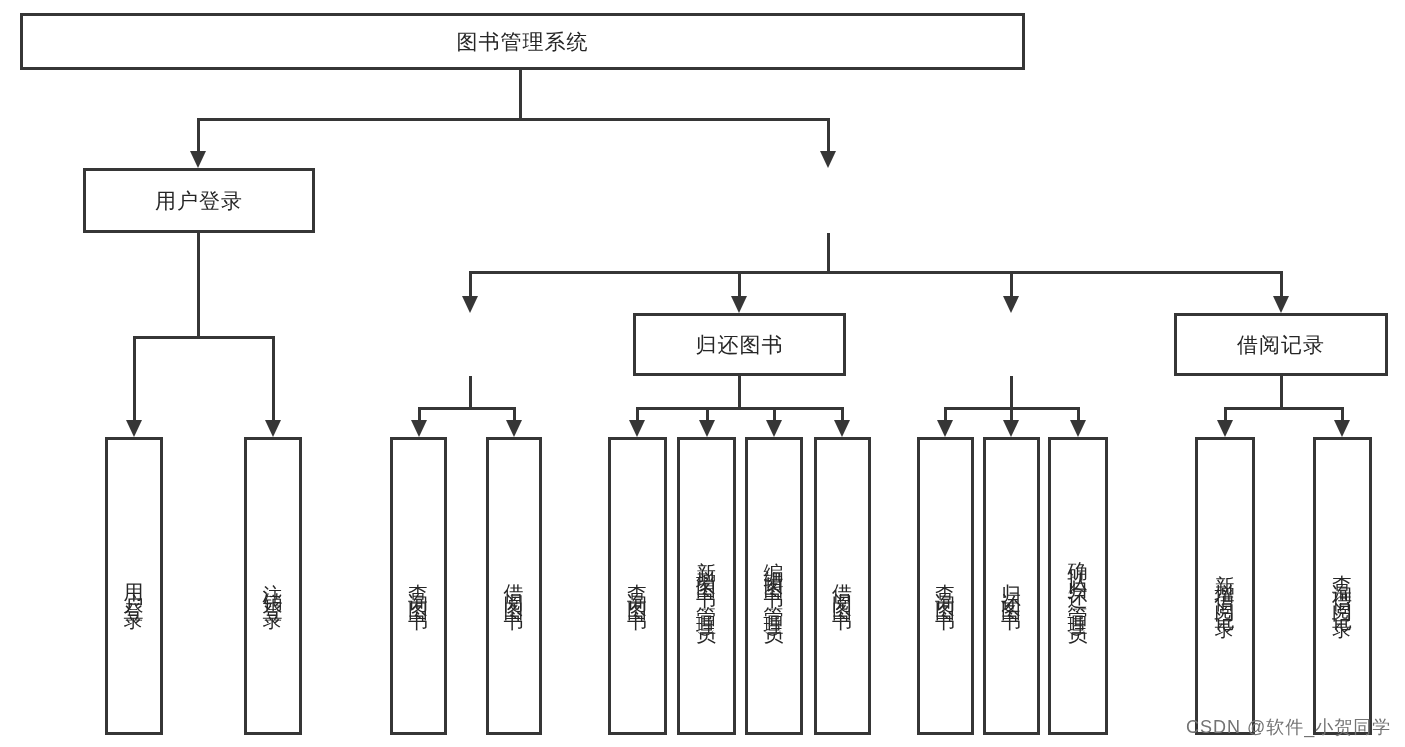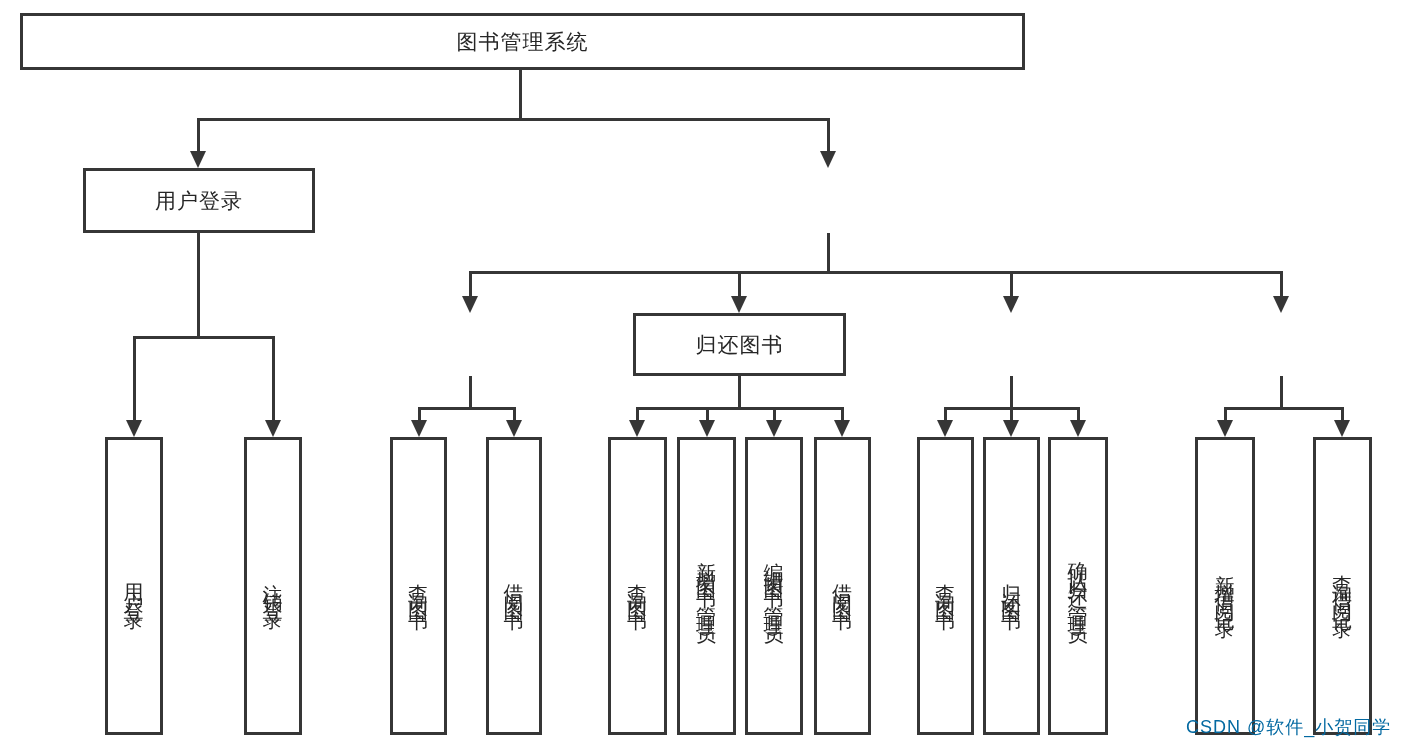--- a/index.html
+++ b/index.html
@@ -40,35 +40,36 @@
     width: 0; height: 0;
     border-left: 8px solid transparent;
     border-right: 8px solid transparent;
     border-top: 17px solid #363636;
   }
   .watermark {
     position: absolute;
     left: 1186px;
     top: 715px;
     font-size: 18px;
-    color: #0369a1;
+    color: #737373;
     letter-spacing: 1px;
     white-space: nowrap;
   }
 </style>
 </head>
 <body>
 
 <div id="stage">
 
   <div class="node" style="left:20px; top:13px; width:1005px; height:57px;">图书管理系统</div>
 
   <div class="node" style="left:83px; top:168px; width:232px; height:65px;">用户登录</div>
 
   <div class="node" style="left:633px; top:313px; width:213px; height:63px;">归还图书</div>
+  <div class="node" style="left:1174px; top:313px; width:214px; height:63px;">借阅记录</div>
 
   <div class="node leaf" style="left:105px; top:437px; width:58px; height:298px;">用户登录</div>
   <div class="node leaf" style="left:244px; top:437px; width:58px; height:298px;">注销登录</div>
 
   <div class="node leaf" style="left:390px; top:437px; width:57px; height:298px;">查询图书</div>
   <div class="node leaf" style="left:486px; top:437px; width:56px; height:298px;">借阅图书</div>
 
   <div class="node leaf" style="left:608px; top:437px; width:59px; height:298px;">查询图书</div>
   <div class="node leaf" style="left:677px; top:437px; width:59px; height:298px;">新增图书（管理员）</div>
   <div class="node leaf" style="left:745px; top:437px; width:58px; height:298px;">编辑图书（管理员）</div>

